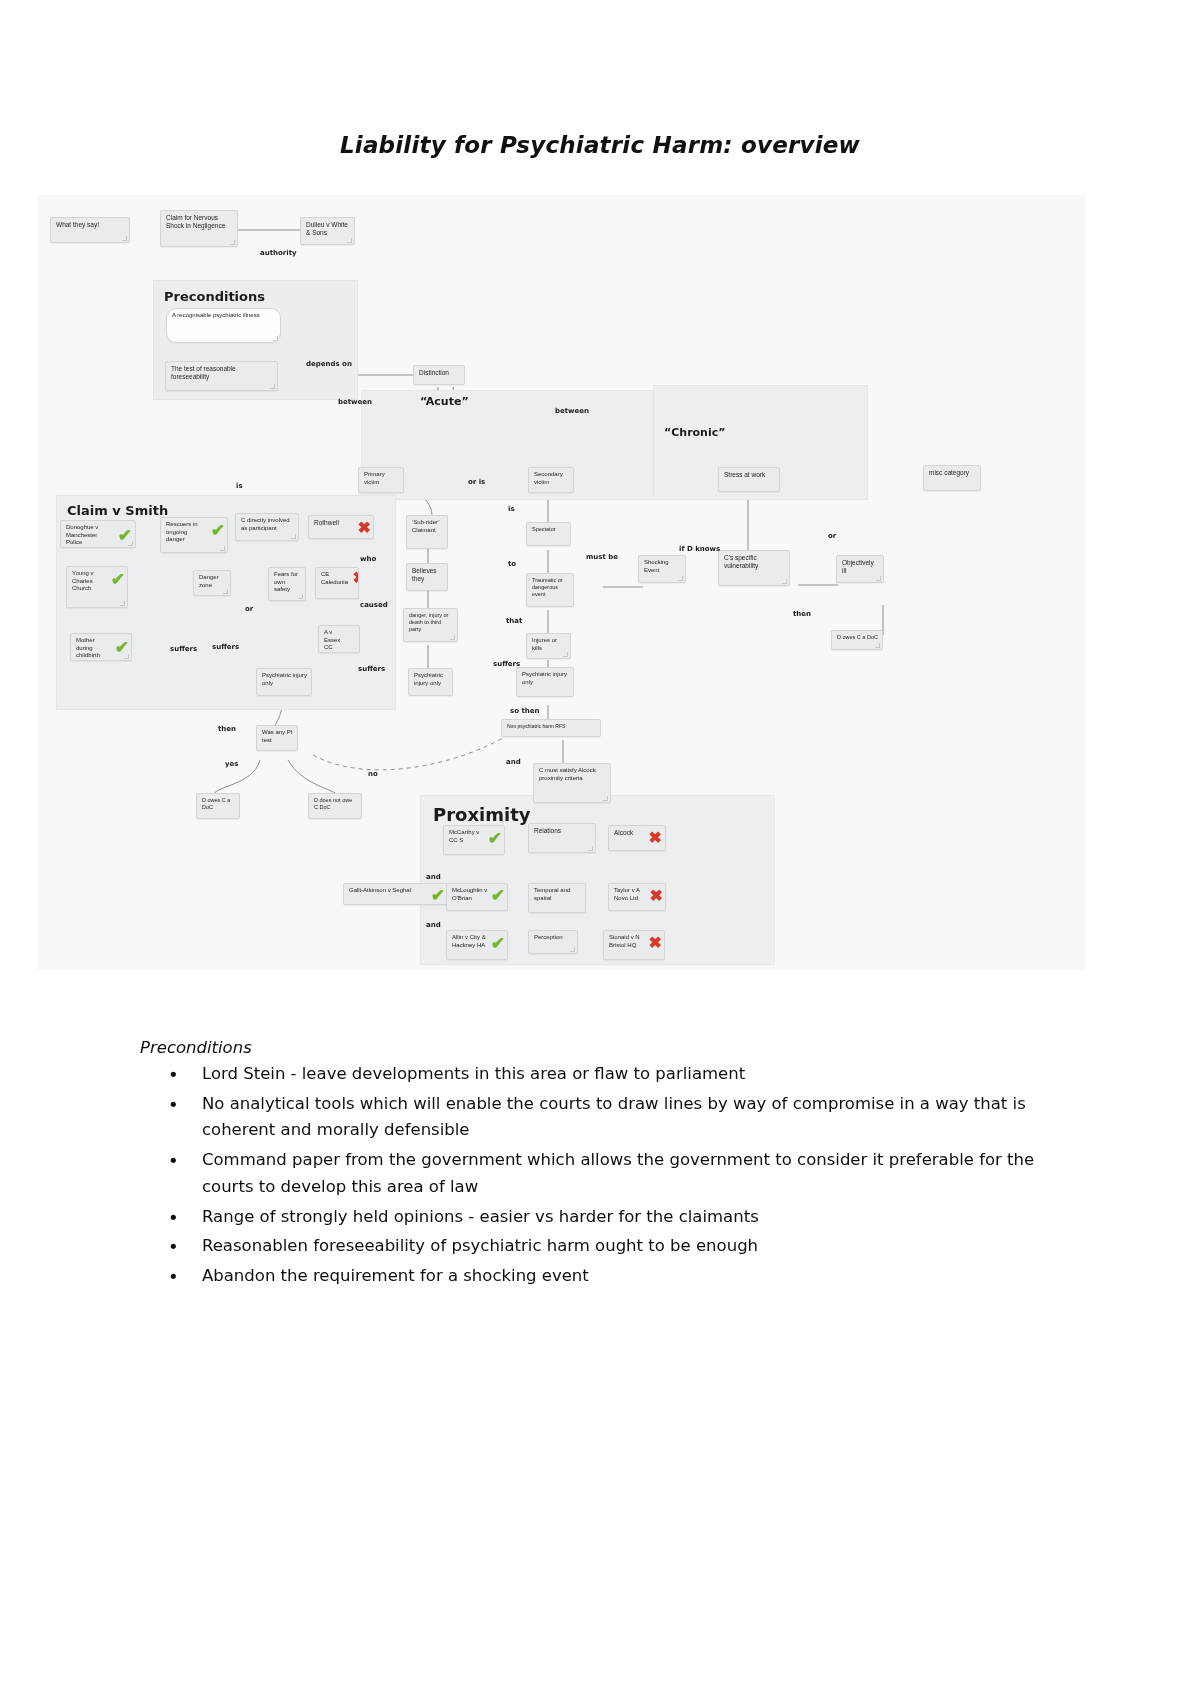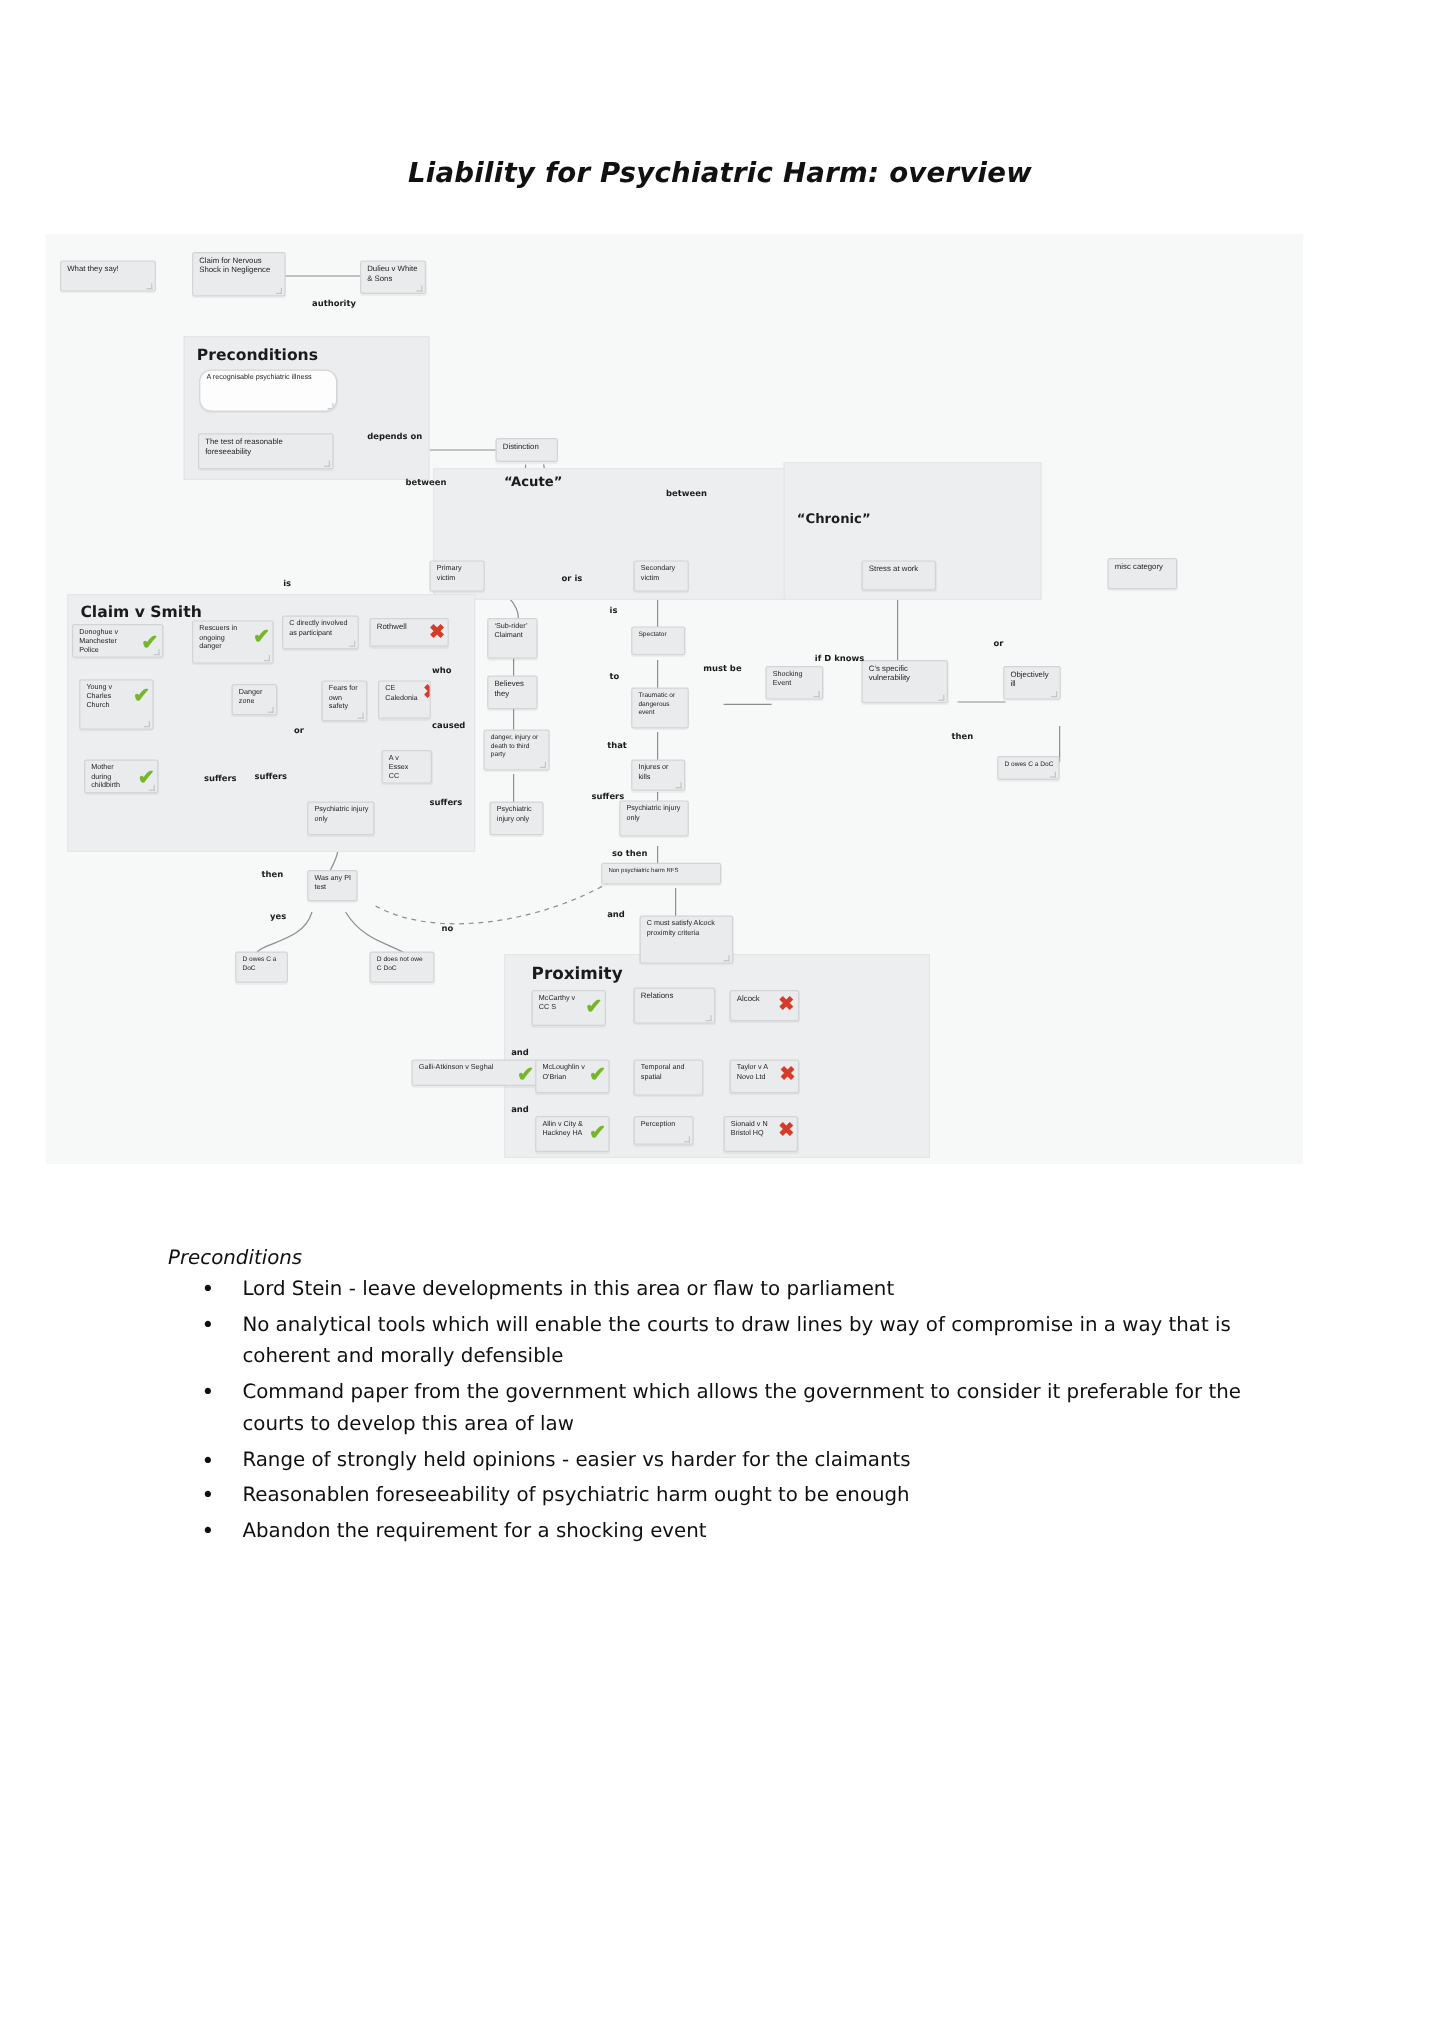--- a/index.html
+++ b/index.html
@@ -172,21 +172,21 @@
 
   <div class="group plain" style="left:615px; top:190px; width:215px; height:115px;">
     <div class="group-title" style="left:10px; top:8px; font-size:11px;margin-top:32px;">“Chronic”</div>
   </div>
 
   <div class="group plain" style="left:18px; top:300px; width:340px; height:215px;">
     <div class="group-title" style="left:10px; top:7px; font-size:13px;">Claim v Smith</div>
   </div>
 
   <div class="group plain" style="left:382px; top:600px; width:355px; height:170px;">
-    <div class="group-title" style="left:12px; top:8px; font-size:14px;margin-left:10px;">Proximity</div>
+    <div class="group-title" style="left:12px; top:8px; font-size:18px;">Proximity</div>
   </div>
 
   
   <div class="node" style="left:12px; top:22px; width:80px; height:26px; font-size:6.5px;">
     <span class="txt">What they say!</span>
     <span class="corner"></span>
   </div>
 
   <div class="node" style="left:122px; top:15px; width:78px; height:37px; font-size:6.5px;">
     <span class="txt">Claim for Nervous Shock in Negligence</span>

